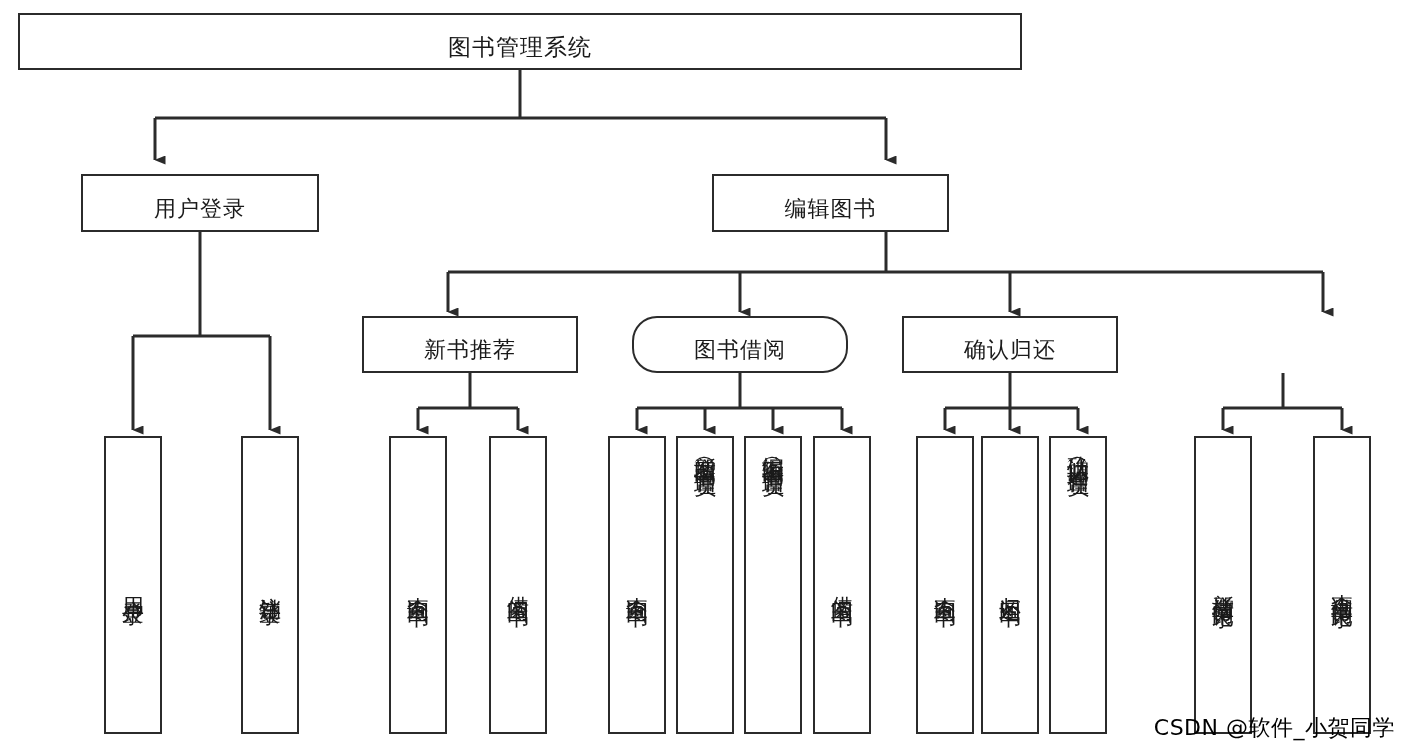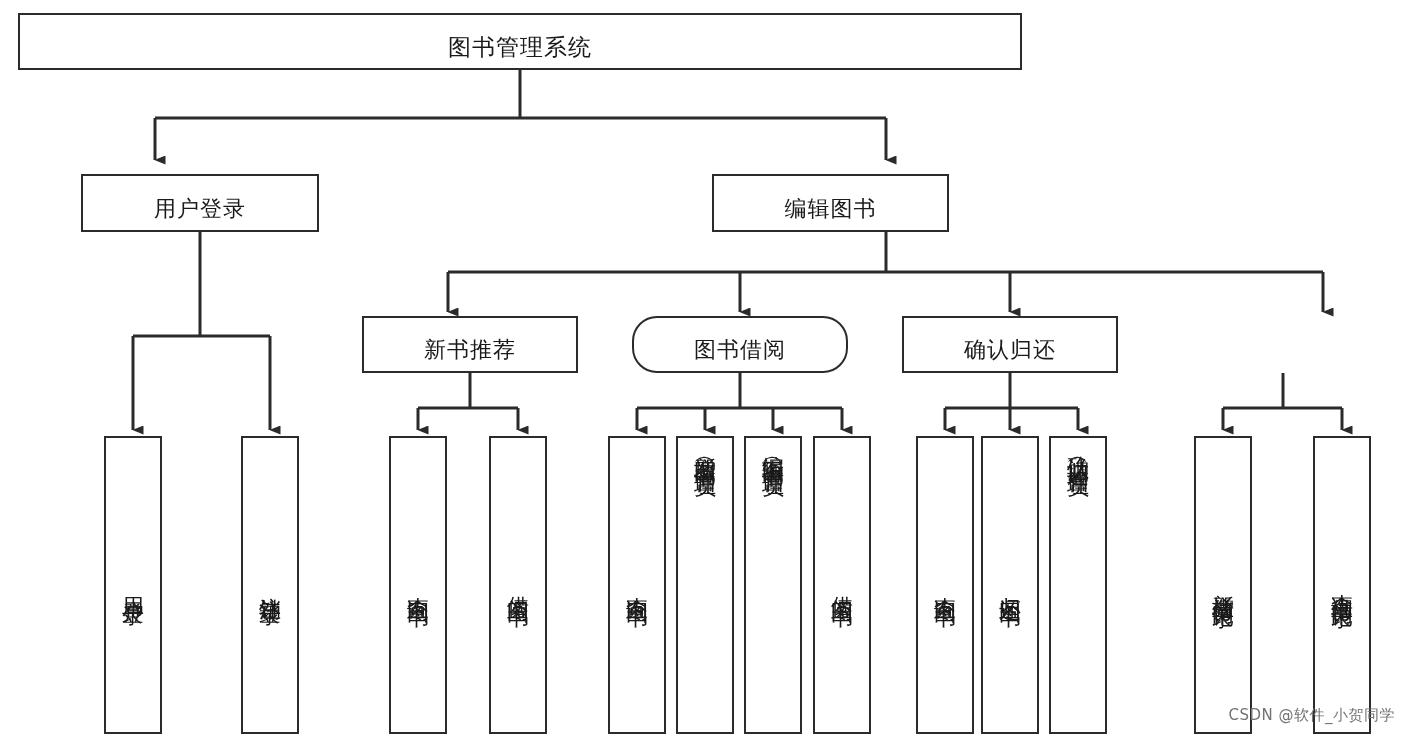--- a/index.html
+++ b/index.html
@@ -66,23 +66,23 @@
   }
   .node.l2 .label {
     font-size: 22px;
   }
   .node.l3 .label {
     font-size: 22px;
   }
   #watermark {
     position: absolute;
     right: 10px;
-    bottom: 22px;
-    font-size: 15px;
-    color: #737373;
+    bottom: 4px;
+    font-size: 22px;
+    color: #000000;
     letter-spacing: 0.5px;
     white-space: nowrap;
     font-family: "DejaVu Sans", "Liberation Sans", sans-serif;
   }
 </style>
 </head>
 <body>
 
 <div id="diagram-root">
 

